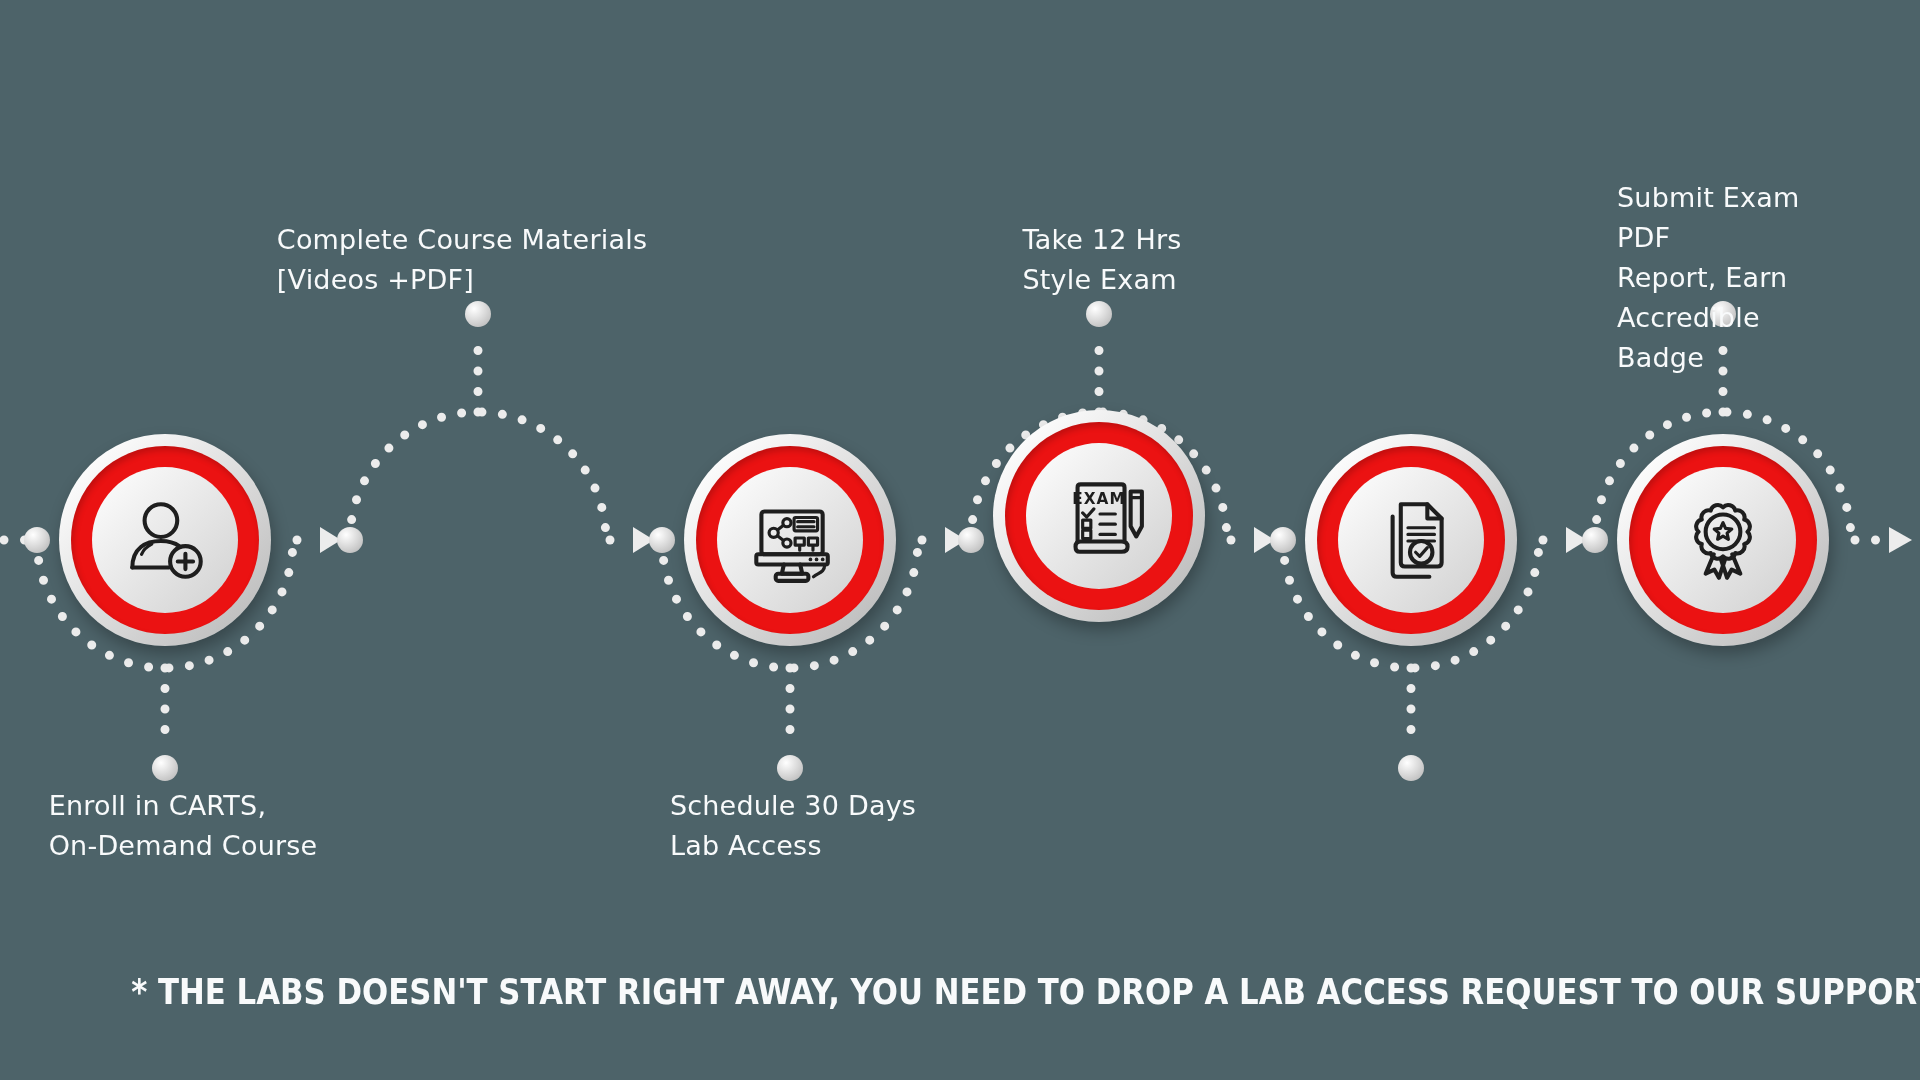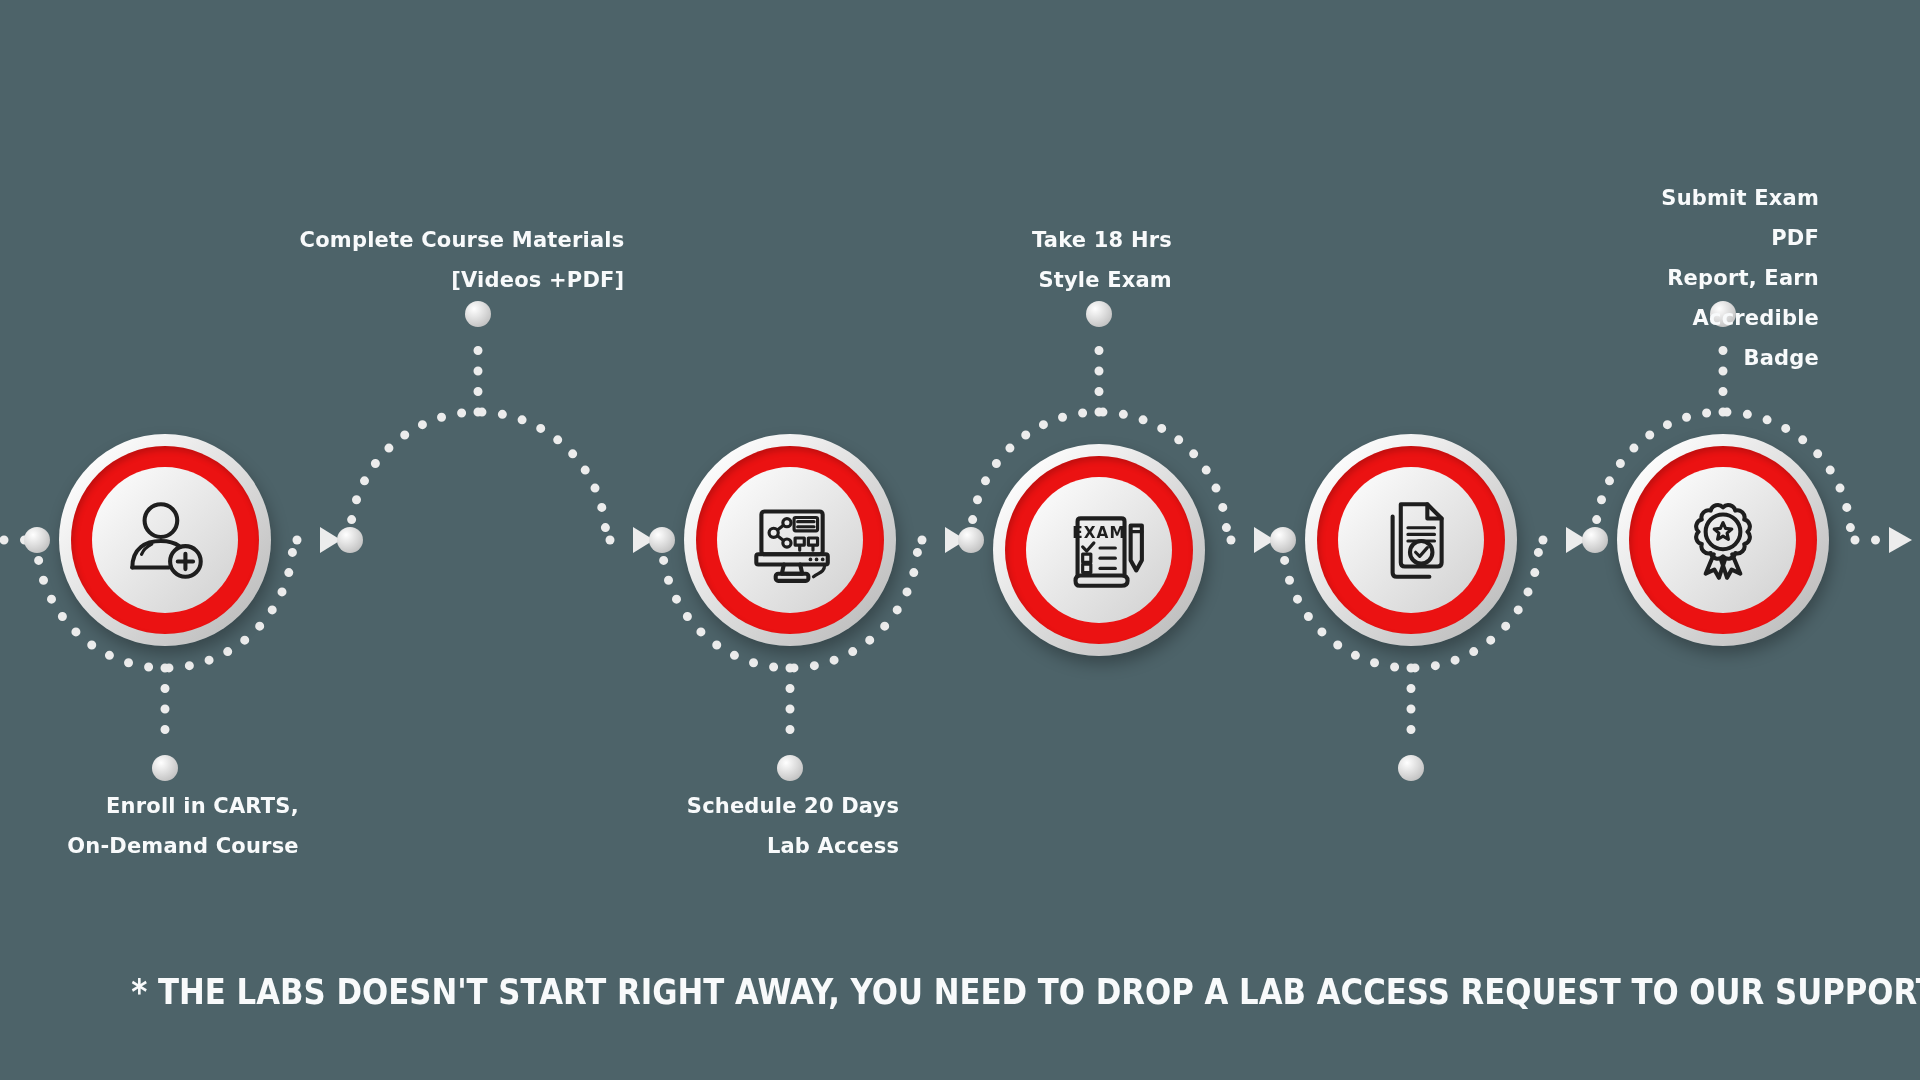--- a/index.html
+++ b/index.html
@@ -61,24 +61,24 @@
     font-weight: 700;
     font-family: "DejaVu Sans", "Liberation Sans", sans-serif;
   }
   .icmask { fill: var(--icon-mask, #e9e9e9); }
   .icdot { fill: var(--icon-stroke, #1e1e1e); stroke: none; }
 
   
   .step-label {
     position: absolute;
     transform: translateX(-50%);
-    text-align: right;
+    text-align: left;
     color: var(--text, #f8fafb);
-    font-size: 21px;
-    font-weight: 700;
+    font-size: 27px;
+    font-weight: 400;
     line-height: 40px;
     white-space: pre-line;
     letter-spacing: 0.2px;
   }
 
   .footnote-wrap {
     position: absolute;
     left: 0; top: 972px;
     width: 1920px;
     text-align: center;
@@ -190,21 +190,21 @@
             <circle class="icdot" cx="80" cy="67" r="1.8"></circle>
             <path d="M42 72 L40 81 H60 L58 72"></path>
             <rect x="34" y="81" width="32" height="7" rx="2.5"></rect>
             <path class="thin" d="M82 72 C82 80 76 80 71 84"></path>
           </g>
         </svg>
       </div>
     </div>
   </div>
 
-  <div class="node" style="left:993px; top:444px;text-align:center;">
+  <div class="node" style="left:993px; top:410px;text-align:center;">
     <div class="node-red">
       <div class="node-inner">
         <svg viewBox="0 0 96 96">
           <g class="ic">
             <path d="M27 73 V20 Q27 17 30 17 H70 Q73 17 73 20 V73"></path>
             <path d="M25 78 Q25 73 30 73 H70 Q76 73 76 78 Q76 83 70 83 H29 Q25 83 25 78 Z"></path>
             <text class="ictext" x="48" y="36" font-size="15" text-anchor="middle" letter-spacing="1">EXAM</text>
             <path class="thin" d="M32 45 L36 49 L43 41"></path>
             <path class="thin" d="M49 46 H64"></path>
             <rect class="thin" x="32" y="52" width="8" height="8"></rect>
@@ -249,23 +249,23 @@
           </g>
         </svg>
       </div>
     </div>
   </div>
 
   <div class="step-label" style="left:183px; top:786px;">Enroll in CARTS,
 On-Demand Course</div>
   <div class="step-label" style="left:462px; top:220px;">Complete Course Materials
 [Videos +PDF]</div>
-  <div class="step-label" style="left:793px; top:786px;">Schedule 20 Days
+  <div class="step-label" style="left:793px; top:786px;">Schedule 30 Days
 Lab Access</div>
-  <div class="step-label" style="left:1102px; top:220px;">Take 18 Hrs
+  <div class="step-label" style="left:1102px; top:220px;">Take 12 Hrs
 Style Exam</div>
   <div class="step-label" style="left:1718px; top:178px;">Submit Exam PDF
 Report, Earn
 Accredible Badge</div>
 
   <div class="footnote-wrap">
     <span class="footnote">* THE LABS DOESN'T START RIGHT AWAY, YOU NEED TO DROP A LAB ACCESS REQUEST TO OUR SUPPORT TEAM.</span>
   </div>
 
 </div>

